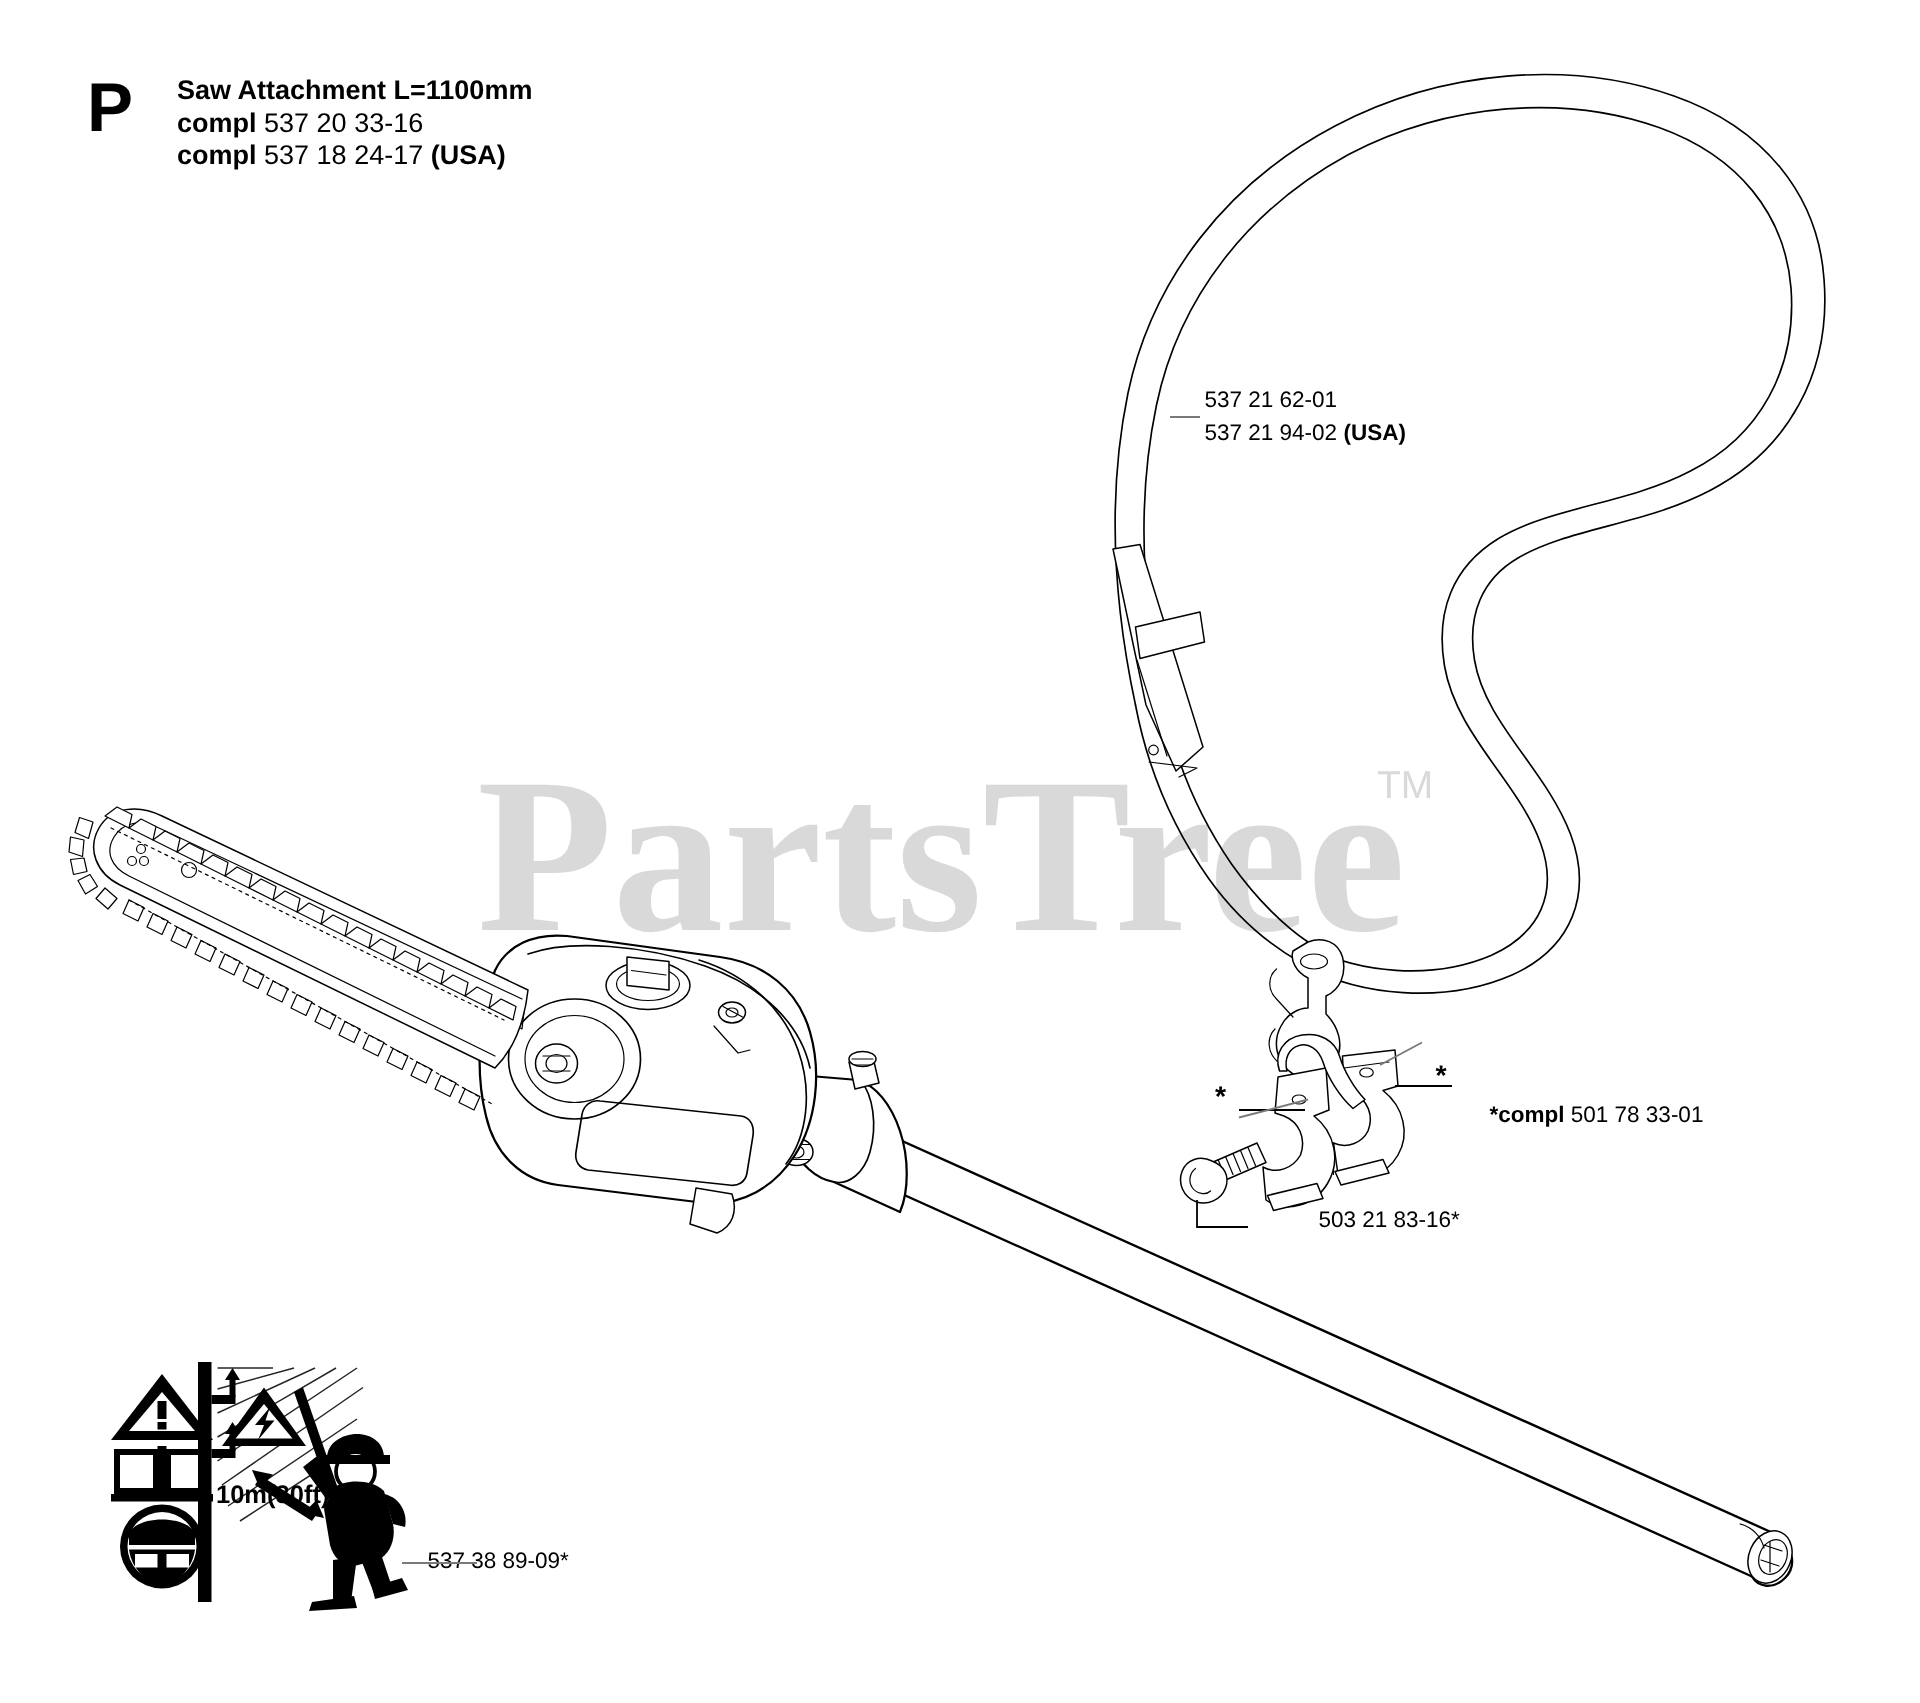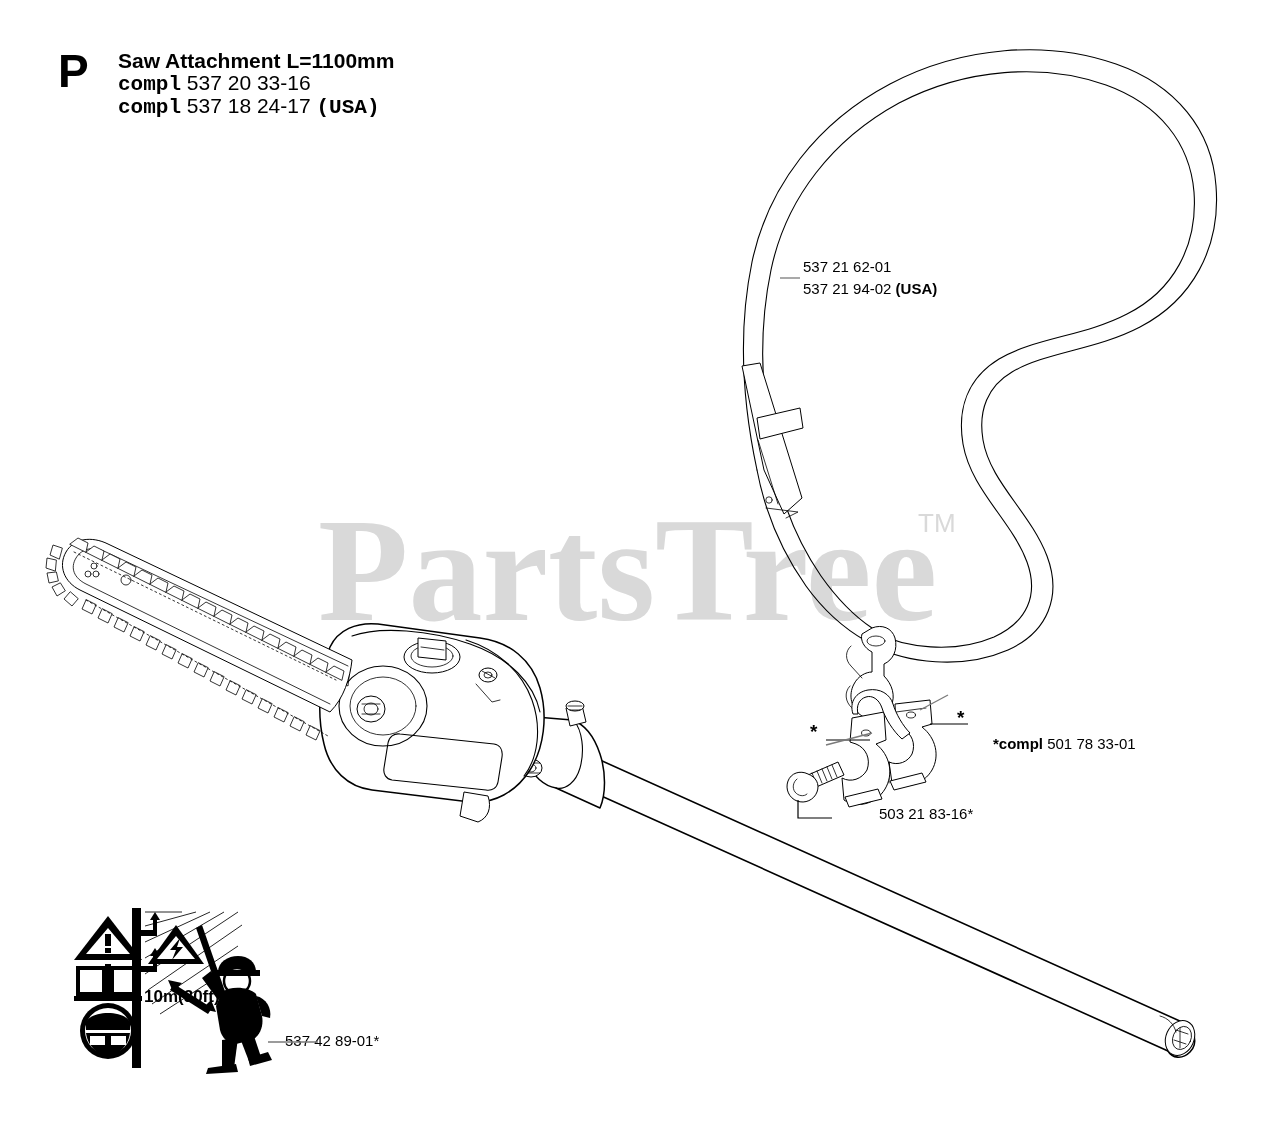--- a/index.html
+++ b/index.html
@@ -94,25 +94,25 @@
     position: absolute;
     font-family: "Liberation Sans", sans-serif;
     font-weight: bold;
     font-size: 46px;
     line-height: 46px;
     letter-spacing: -1px;
   }
   .hdr-block {
     position: absolute;
     font-family: "Liberation Sans", sans-serif;
-    font-size: 21px;
+    font-size: 18px;
     line-height: 21.5px;
     white-space: nowrap;
   }
-  .hdr-block .b { font-weight: bold; font-family: Liberation Mono, monospace; }
+  .hdr-block .b { font-weight: bold; }
 
   .partnum {
     position: absolute;
     font-family: "Liberation Sans", sans-serif;
     font-size: 15px;
     line-height: 22px;
     white-space: nowrap;
   }
   .partnum .b { font-weight: bold; }
 
@@ -542,20 +542,20 @@
     <div class="partnum" style="left:993px; top:733px;">
       <span class="b">*compl</span>
       <span>501 78 33-01</span>
     </div>
 
     <div class="ast" style="left:810px; top:722px;">*</div>
     <div class="ast" style="left:957px; top:708px;">*</div>
 
     <div class="partnum" style="left:836px; top:803px;margin-left:43px;">503 21 83-16*</div>
 
-    <div class="partnum" style="left:285px; top:1030px;">537 42 89-01*</div>
+    <div class="partnum" style="left:285px; top:1030px;">537 38 89-09*</div>
   </div>
 
   <svg class="layer" id="text-layer" viewBox="0 0 1280 1135" style="pointer-events:none;">
     <text class="decal-txt" id="decal-distance" x="144" y="1002" font-size="17">10m(30ft)</text>
   </svg>
 
 </div>
 
 </body></html>

